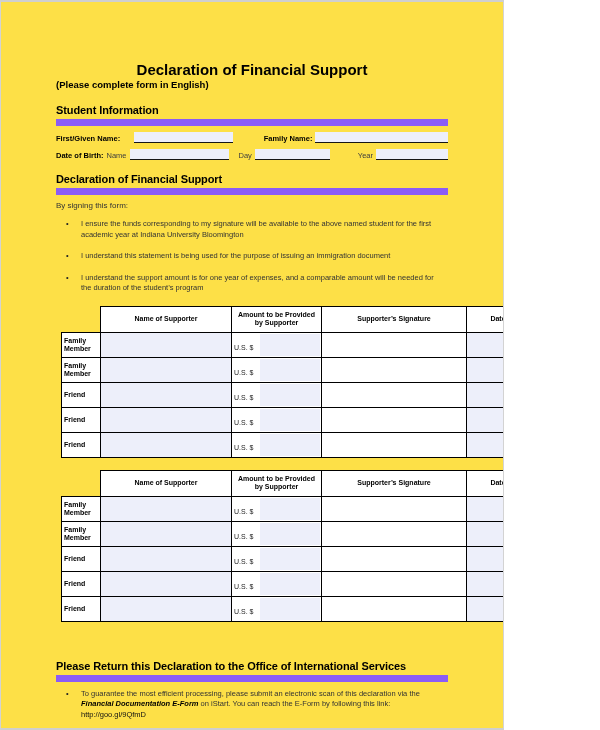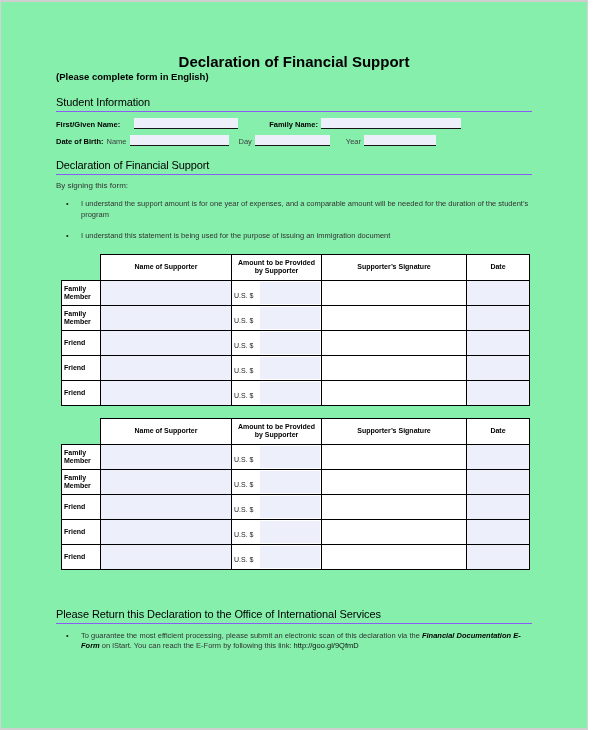--- a/index.html
+++ b/index.html
@@ -1,30 +1,30 @@
 <!DOCTYPE html>
 <html><head>
 <meta charset="utf-8">
 <style>
   * { margin:0; padding:0; box-sizing:border-box; }
   html,body { background:#ffffff; }
   body { font-family:"Liberation Sans","DejaVu Sans",sans-serif; color:#000; }
 
   .page {
-    width:588px; height:730px; background:#86efac;
+    width:504px; height:730px; background:#fde047;
     border:1px solid #d3d3d3; border-top:2px solid #cfcfcf; border-bottom:2px solid #cfcfcf;
-    padding:0 55px; overflow:hidden; position:relative;
+    padding:8px 55px; overflow:hidden; position:relative;
   }
 
   .doc-title { margin-top:50px; text-align:center; font-size:15px; font-weight:bold; line-height:19px; color:#000; }
   .doc-subtitle { font-size:9.5px; font-weight:bold; line-height:12px; color:#000; }
 
   .section-heading {
-    margin-top:13px; font-size:11px; font-weight:normal; line-height:13px;
-    padding-bottom:2px; border-bottom:1px solid #8b5cf6; color:#000; letter-spacing:-0.1px;
+    margin-top:13px; font-size:11px; font-weight:bold; line-height:13px;
+    padding-bottom:2px; border-bottom:7px solid #8b5cf6; color:#000; letter-spacing:-0.1px;
   }
 
   .form-row { display:flex; align-items:flex-end; margin-top:4px; height:13px; font-size:7.5px; white-space:nowrap; }
   .lbl-b { font-weight:bold; color:#000; }
   .lbl-r { font-weight:normal; color:#3d3d3d; }
   .field {
     display:inline-block; height:11px; background:#edeffa;
     border-bottom:1px solid #161616; margin-left:3px;
   }
 
@@ -77,30 +77,31 @@
     <span class="field" style="width:140px;"></span>
   </div>
 
 
   <div class="form-row">
     <span class="lbl-b">Date of Birth:</span>
     <span class="lbl-r" style="margin-left:3px;">Name</span>
     <span class="field" style="width:99px;"></span>
     <span class="lbl-r" style="margin-left:10px;">Day</span>
     <span class="field" style="width:75px;"></span>
-    <span class="lbl-r" style="margin-left:16px;">Year</span>
+    <span class="lbl-r" style="margin-left:28px;">Year</span>
     <span class="field" style="width:72px;"></span>
   </div>
 
   <div class="section-heading">Declaration of Financial Support</div>
   <div class="intro-line">By signing this form:</div>
 
   <ul class="bullets">
+      <li>I ensure the funds corresponding to my signature will be available to the above named student for the first academic year at Indiana University Bloomington</li>
+      <li>I understand this statement is being used for the purpose of issuing an immigration document</li>
       <li>I understand the support amount is for one year of expenses, and a comparable amount will be needed for the duration of the student’s program</li>
-      <li>I understand this statement is being used for the purpose of issuing an immigration document</li>
     </ul>
 
   <table class="supporter">
     <colgroup>
         <col style="width:39px">
         <col style="width:131px">
         <col style="width:90px">
         <col style="width:145px">
         <col style="width:63px">
       </colgroup>

